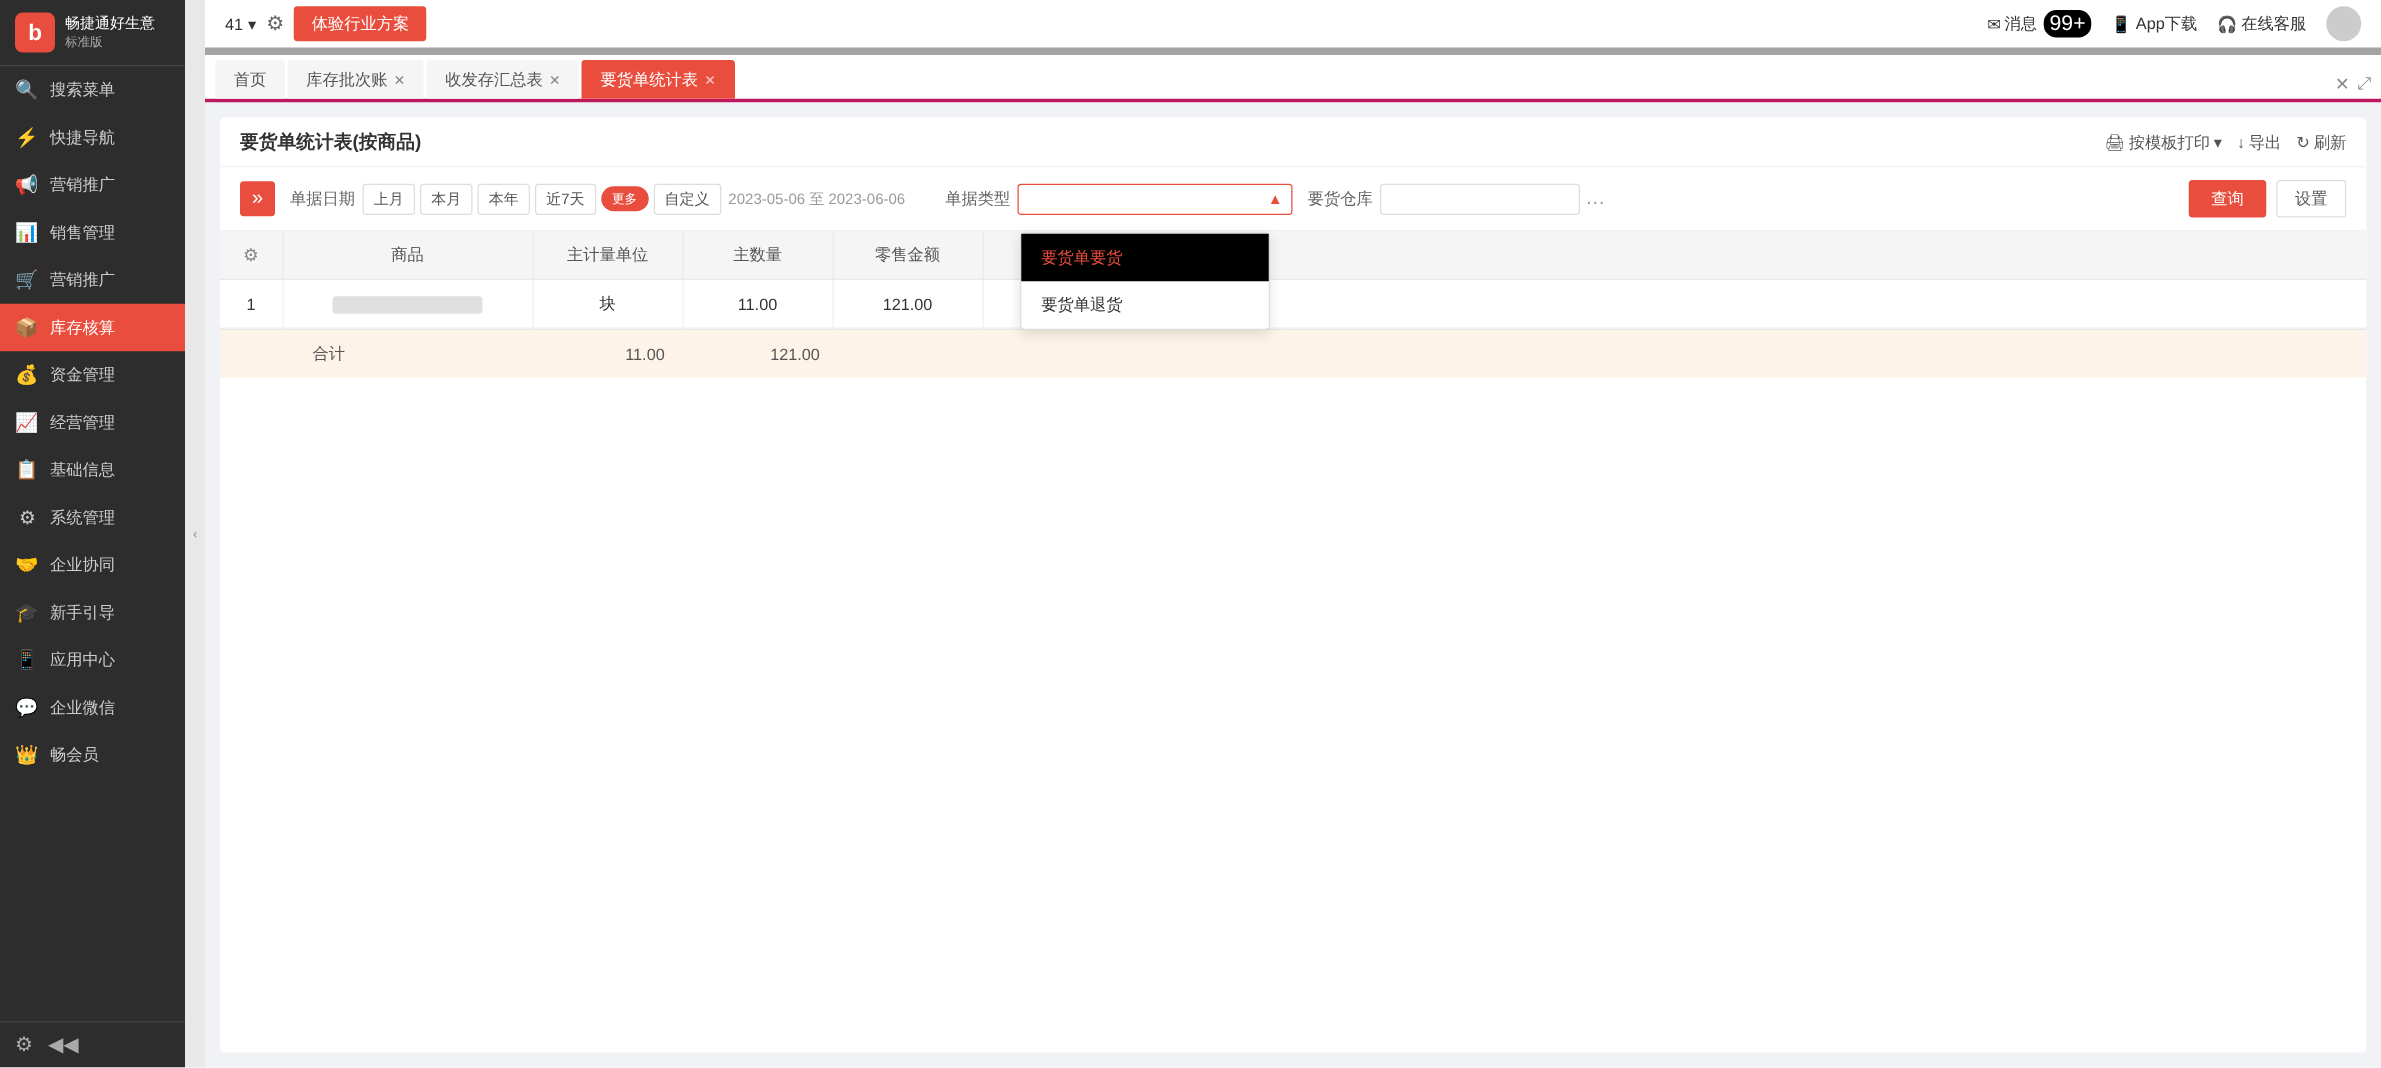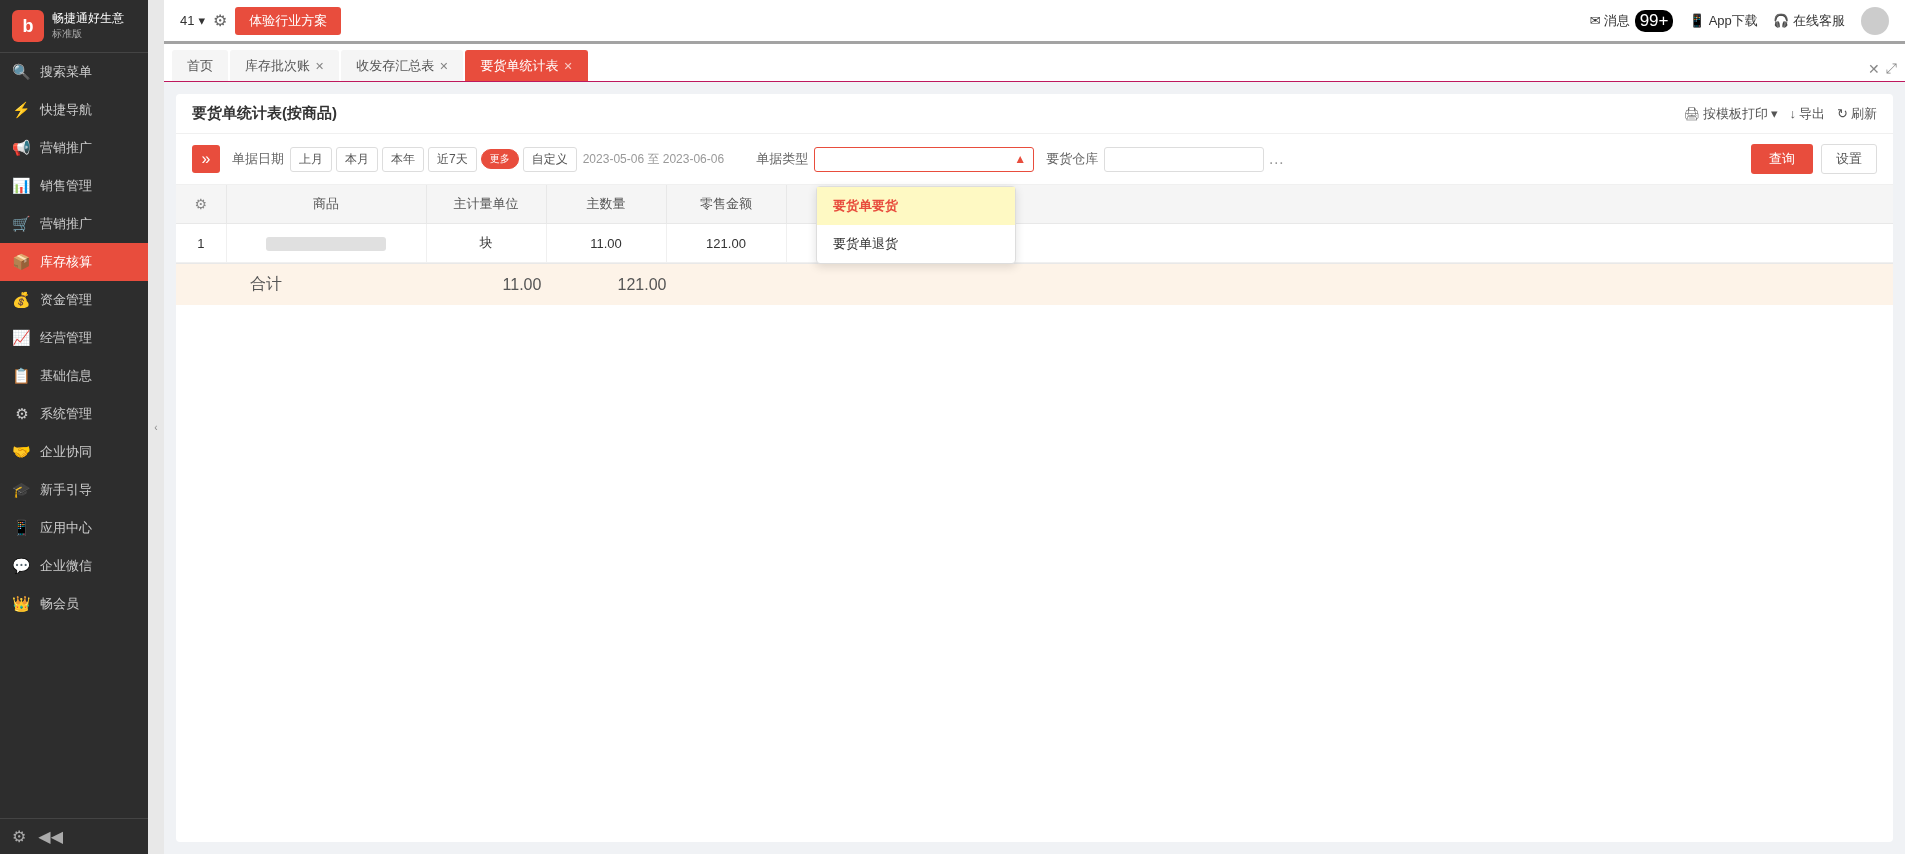--- a/index.html
+++ b/index.html
@@ -94,21 +94,21 @@
       overflow: hidden;
     }
 
     
     .topbar {
       background: #fff;
       height: 44px;
       display: flex;
       align-items: center;
       padding: 0 16px;
-      border-bottom: 3px solid #a3a3a3;
+      border-bottom: 6px solid #a3a3a3;
       justify-content: space-between;
       flex-shrink: 0;
     }
     .topbar-left {
       display: flex;
       align-items: center;
       gap: 8px;
     }
     .topbar-store {
       display: flex;
@@ -159,21 +159,21 @@
       border-radius: 50%;
     }
 
     
     .tabbar {
       background: #fff;
       height: 38px;
       display: flex;
       align-items: flex-end;
       padding: 0 8px;
-      border-bottom: 1px solid #be185d;
+      border-bottom: 3px solid #be185d;
       flex-shrink: 0;
       gap: 2px;
     }
     .tab {
       padding: 6px 14px;
       font-size: 13px;
       cursor: pointer;
       color: #555;
       border: 1px solid transparent;
       border-bottom: none;
@@ -389,23 +389,22 @@
       z-index: 100;
       width: 200px;
     }
     .dropdown-item {
       padding: 10px 16px;
       font-size: 13px;
       cursor: pointer;
       color: #333;
     }
     .dropdown-item.selected {
-      background: #fef9c3;
+      background: #000000;
       color: #e84d3d;
-      font-weight: bold;
     }
 
     
     .table-wrap {
       padding: 0;
     }
     table {
       width: 100%;
       border-collapse: collapse;
       font-size: 13px;
@@ -445,21 +444,21 @@
       border-radius: 3px;
       vertical-align: middle;
     }
 
     
     .table-footer {
       background: #fdf3e8;
       padding: 10px 12px;
       display: flex;
       align-items: center;
-      font-size: 16px;
+      font-size: 13px;
       color: #555;
       border-top: 1px solid #e8e8e8;
       position: sticky;
       bottom: 0;
     }
     .footer-label { padding: 0 12px; }
     .footer-qty { width: 120px; text-align: center; margin-left: 168px; }
     .footer-amount { width: 120px; text-align: center; margin-left: 0; }
 
     

